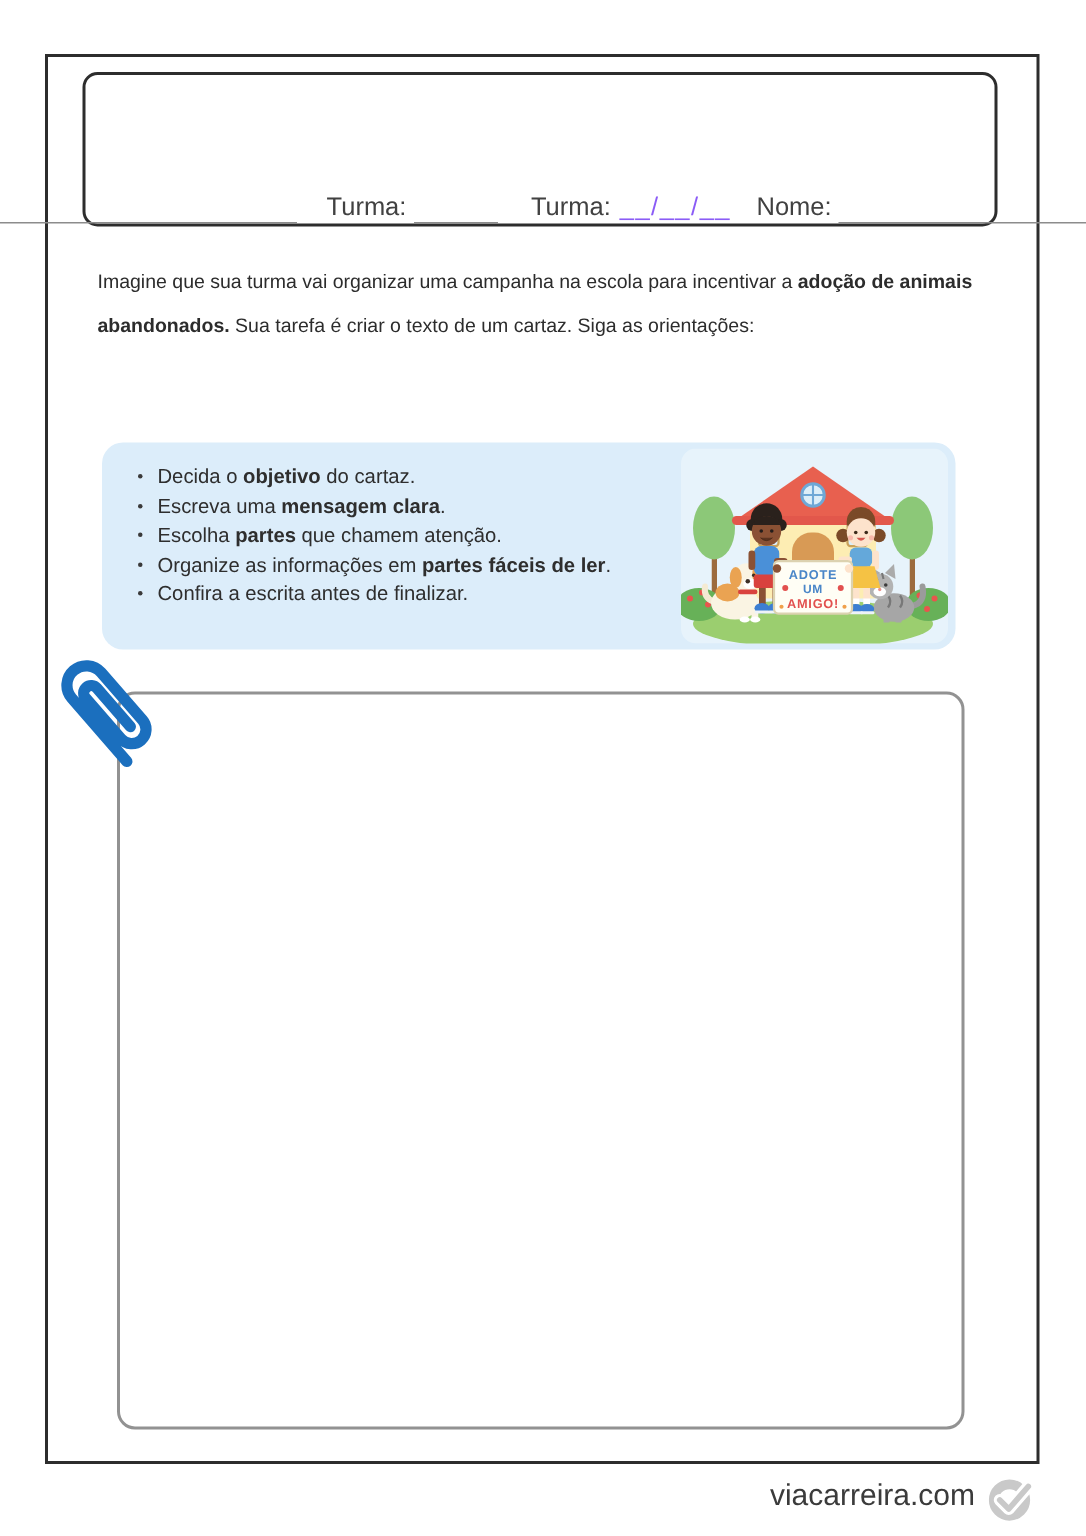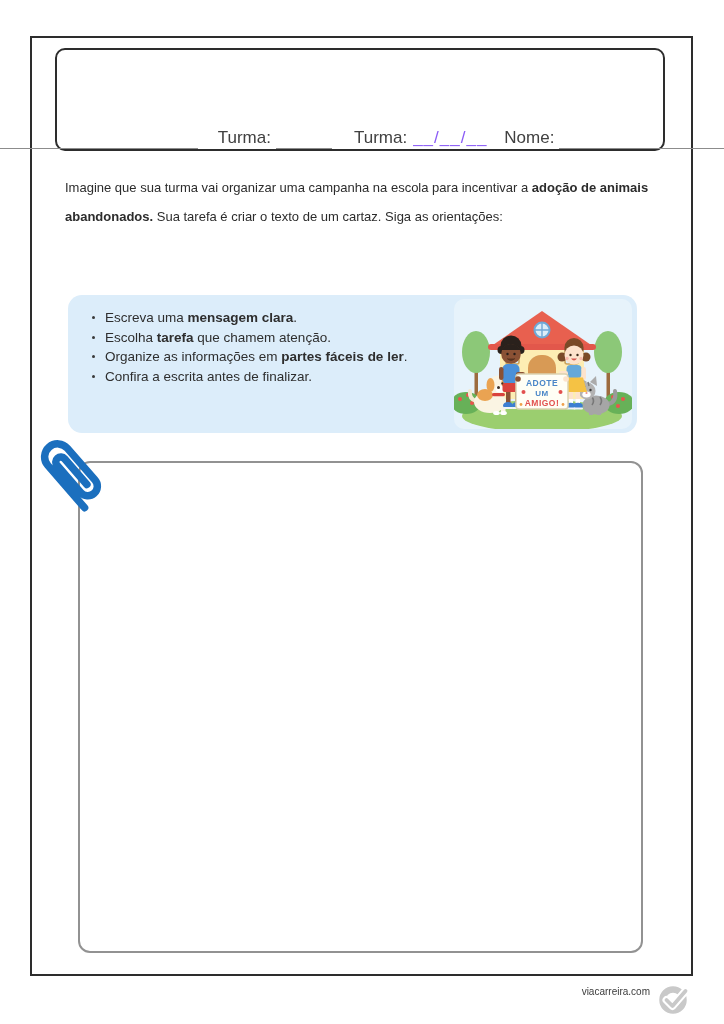--- a/index.html
+++ b/index.html
@@ -68,21 +68,21 @@
   
   .writing-box {
     position: absolute; left: 78px; top: 461px;
     width: 565px; height: 492px; box-sizing: border-box;
     border: 2px solid #929292; border-radius: 12px;
     background: #ffffff;
   }
   
   .footer-text {
     position: absolute; right: 74px; top: 986px;
-    font-size: 10px; color: #3b3b3b;
+    font-size: 20px; color: #3b3b3b;
   }
   .footer-logo { position: absolute; left: 659px; top: 980px; width: 32px; height: 36px; }
 </style>
 </head>
 <body>
 
 <div class="page-frame"></div>
 
 <div class="header-box">
   <div class="field-row">
@@ -100,25 +100,29 @@
     <span class="blank blank-prof"></span>
   </div>
 </div>
 
 <p class="intro"><span>Imagine que sua turma vai organizar uma campanha na escola para incentivar a </span><strong>adoção de animais abandonados.</strong><span> Sua tarefa é criar o texto de um cartaz. Siga as orientações:</span></p>
 
 <div class="guide-box">
   <ul class="guide-list">
     <li>
       <span class="dot"></span>
+      <span class="g-text"><span>Decida o </span><strong>objetivo</strong><span> do cartaz.</span></span>
+    </li>
+    <li>
+      <span class="dot"></span>
       <span class="g-text"><span>Escreva uma </span><strong>mensagem clara</strong><span>.</span></span>
     </li>
     <li>
       <span class="dot"></span>
-      <span class="g-text"><span>Escolha </span><strong>tarefa</strong><span> que chamem atenção.</span></span>
+      <span class="g-text"><span>Escolha </span><strong>partes</strong><span> que chamem atenção.</span></span>
     </li>
     <li>
       <span class="dot"></span>
       <span class="g-text"><span>Organize as informações em </span><strong>partes fáceis de ler</strong><span>.</span></span>
     </li>
     <li>
       <span class="dot"></span>
       <span class="g-text"><span>Confira a escrita antes de finalizar.</span><strong></strong><span></span></span>
     </li>
   </ul>

